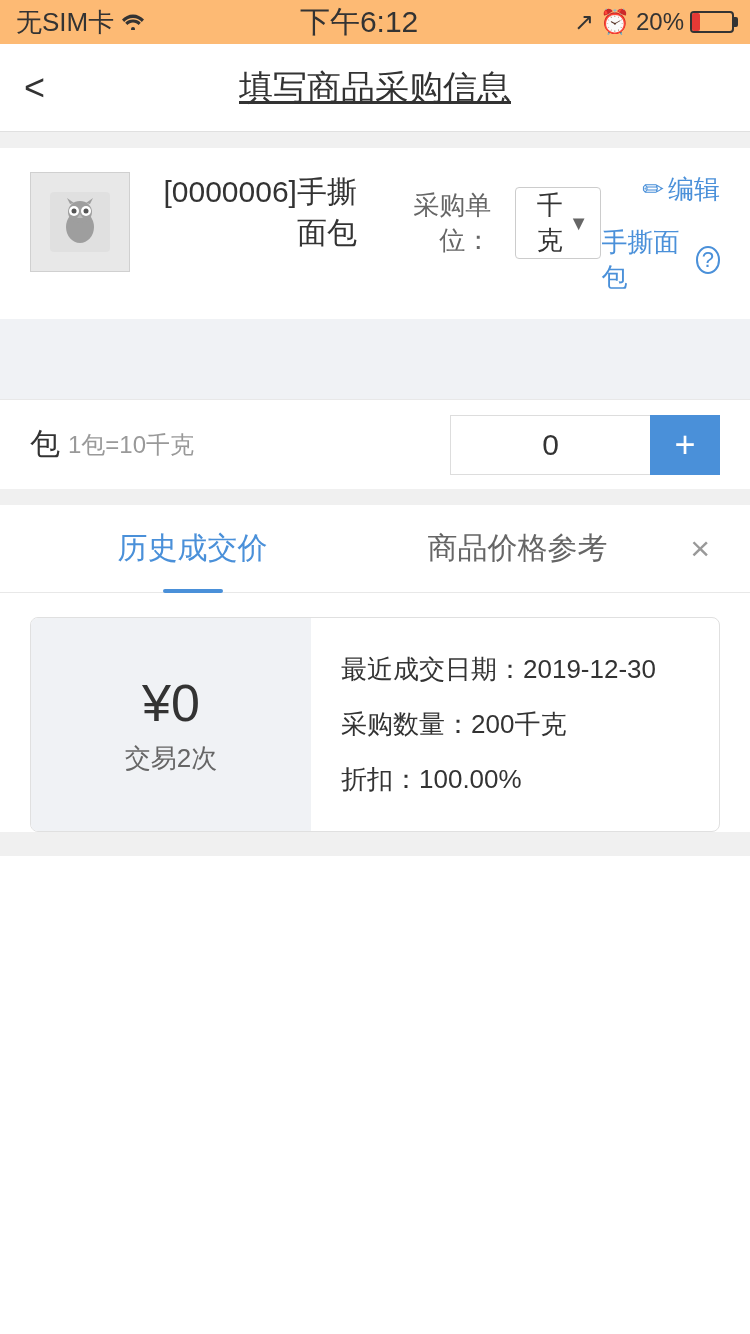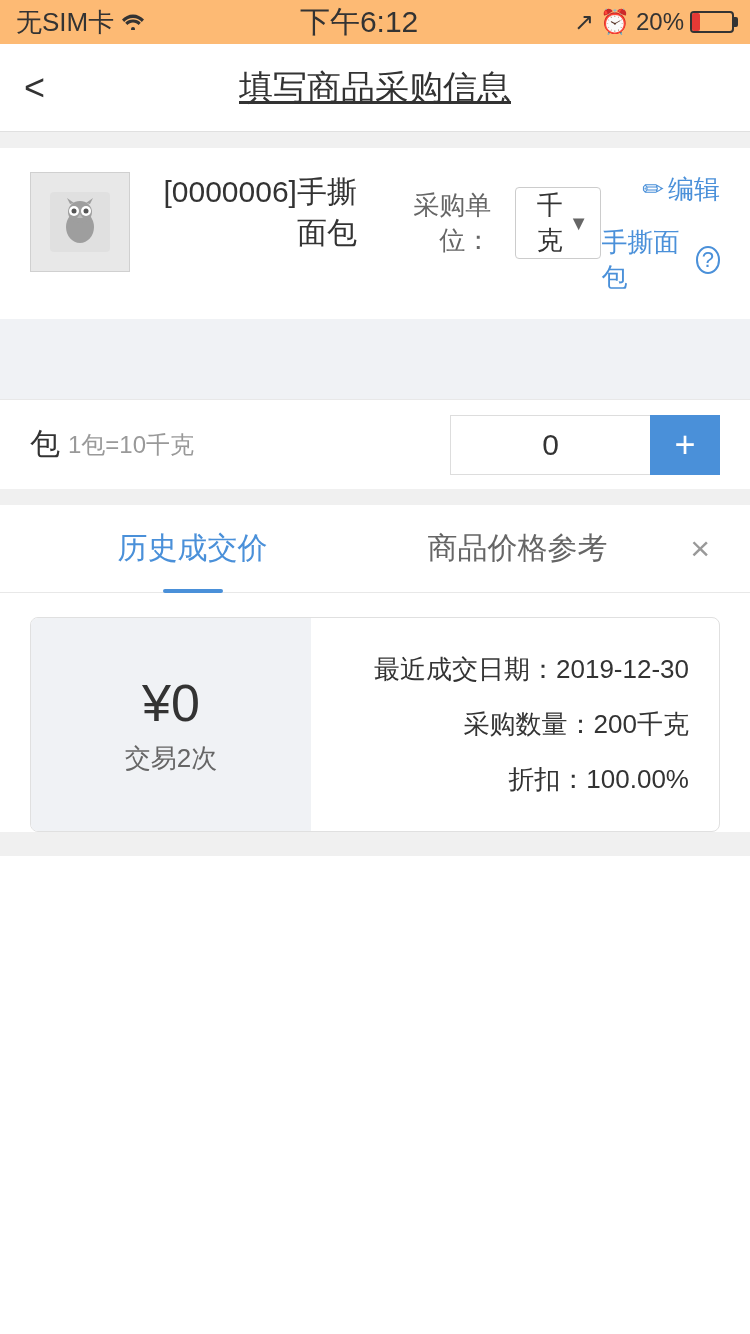--- a/index.html
+++ b/index.html
@@ -314,21 +314,20 @@
       font-size: 26px;
       color: #666;
       margin-top: 8px;
     }
     .transaction-right {
       flex: 1;
       padding: 32px 30px;
       display: flex;
       flex-direction: column;
       gap: 16px;
-      text-align: right;
     }
     .transaction-detail-row {
       font-size: 26px;
       color: #333;
       line-height: 1.5;
     }
 
     
     .bottom-area {
       background: #fff;

